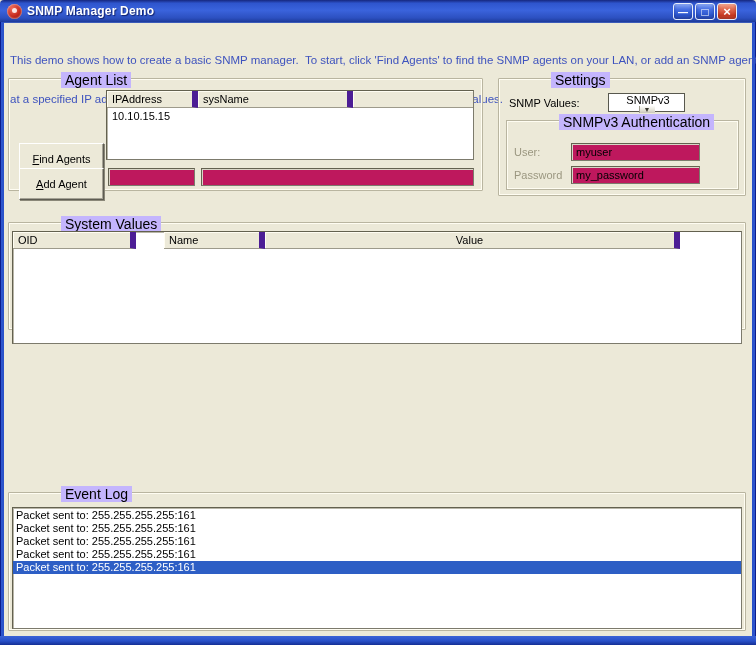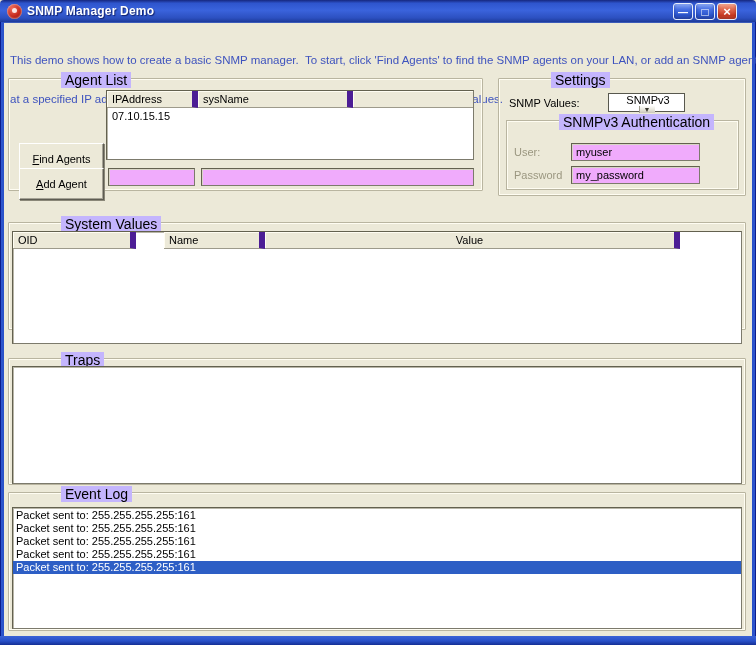--- a/index.html
+++ b/index.html
@@ -64,21 +64,21 @@
 
   
   .agent-table { position:absolute; left:97px; top:11px; width:368px; height:70px; }
   .agent-c0 { width:91px; } .agent-c1 { width:155px; } .agent-c2 { flex:1; border-right:none; }
   .btn { position:absolute; left:10px; width:85px; height:32px; background:#ECE9D8;
     border:1px solid; border-color:#FFFFFF #5E5C52 #5E5C52 #FFFFFF;
     box-shadow:inset -1px -1px 0 #A5A295, 1px 1px 0 #8A8778;
     font-size:11px; text-align:center; line-height:14px; cursor:pointer; }
   .btn-find { top:64px; } .btn-add { top:89px; }
   .u { text-decoration:underline; }
-  .txt { position:absolute; height:18px; background:#f0abfc; border:1px solid #7C7A6C; border-top-color:#63614F; border-left-color:#63614F;
+  .txt { position:absolute; height:18px; background:#be185d; border:1px solid #7C7A6C; border-top-color:#63614F; border-left-color:#63614F;
     box-shadow:inset 1px 1px 0 #D8D5C6; font-family:"Liberation Sans",sans-serif; font-size:11px; padding:1px 4px; }
   .txt-ip   { left:99px;  top:89px; width:87px; }
   .txt-name { left:192px; top:89px; width:273px; }
 
   
   .lbl { position:absolute; font-size:11px; white-space:nowrap; }
   .lbl-ver { left:10px; top:18px; }
   .combo { position:absolute; left:109px; top:14px; width:77px; height:19px; background:#fff;
     border:1px solid #58584E; display:flex; align-items:center; cursor:pointer;flex-direction:column; }
   .combo-value { flex:1; padding-left:3px; font-size:11px; }
@@ -134,21 +134,21 @@
   <div class="group g-agent">
     <span class="legend">Agent List</span>
 
     <div class="agent-table sunken">
       <div class="lv-header">
         <div class="lv-hcell agent-c0">IPAddress</div>
         <div class="lv-hcell agent-c1">sysName</div>
         <div class="lv-hcell agent-c2"></div>
       </div>
       <div class="lv-row">
-        <div class="lv-cell agent-c0">07.10.15.15</div>
+        <div class="lv-cell agent-c0">10.10.15.15</div>
         <div class="lv-cell agent-c1"></div>
       </div>
     </div>
 
     <button class="btn btn-find"><span class="u">F</span><span>ind Agents</span></button>
     <button class="btn btn-add"><span class="u">A</span><span>dd Agent</span></button>
 
     <input class="txt txt-ip" type="text" value="" style="">
     <input class="txt txt-name" type="text" value="" style="">
   </div>
@@ -178,24 +178,20 @@
     <div class="sysval-box sunken">
       <div class="lv-header">
         <div class="lv-hcell sv-c0">OID</div>
         <div class="lv-hcell sv-c1">Name</div>
         <div class="lv-hcell sv-c2">Value</div>
         <div class="lv-hcell lv-hfill"></div>
       </div>
     </div>
   </div>
 
-  <div class="group g-traps">
-    <span class="legend">Traps</span>
-    <div class="traps-box sunken"></div>
-  </div>
 
   <div class="group g-events">
     <span class="legend">Event Log</span>
     <div class="events-box sunken">
       <div class="ev-row">Packet sent to: 255.255.255.255:161</div>
       <div class="ev-row">Packet sent to: 255.255.255.255:161</div>
       <div class="ev-row">Packet sent to: 255.255.255.255:161</div>
       <div class="ev-row">Packet sent to: 255.255.255.255:161</div>
       <div class="ev-row selected">Packet sent to: 255.255.255.255:161</div>
     </div>

